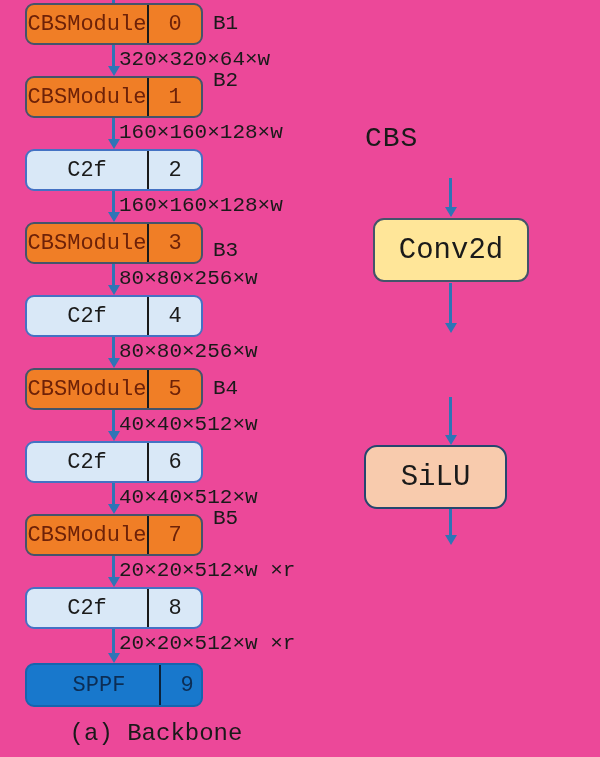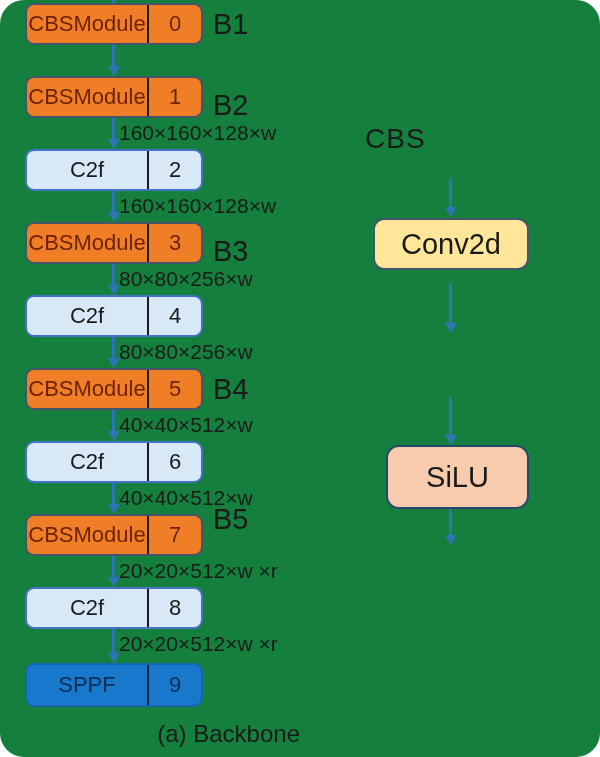--- a/index.html
+++ b/index.html
@@ -1,75 +1,74 @@
 <!DOCTYPE html>
 <html style="--arrow: #2E75B6; --cbs-fill: #F07E26; --cbs-border: #44546A; --cbs-text: #6E2208; --c2f-fill: #D9E8F7; --c2f-border: #4472C4; --c2f-text: #1A1A1A; --sppf-fill: #1878CC; --sppf-border: #1565AE; --sppf-text: #0C2D54; --sppf-divider: #0C2239; --divider: #1A1A1A; --conv-fill: #FFE699; --conv-border: #44546A; --bn-fill: #F2F2F2; --bn-border: #2E75B6; --silu-fill: #F8CBAD; --silu-border: #24476E;"><head>
 <meta charset="utf-8">
 <style>
   html,body{margin:0;padding:0;background:#ffffff;}
   #canvas{
-    position:relative;width:600px;height:757px;background:#15803d;overflow:hidden;
-    font-family:Liberation Sans, sans-serif;
-    border-radius:24px;
+    position:relative;width:600px;height:757px;background:#ec4899;overflow:hidden;
+    font-family:Liberation Mono, monospace;
   }
   
   .node{
     position:absolute;left:25px;width:178px;height:42px;box-sizing:border-box;
     border-radius:9px;display:flex;align-items:stretch;overflow:hidden;
   }
   .node .nlabel{
     flex:0 0 120px;display:flex;align-items:center;justify-content:center;
     font-size:22px;letter-spacing:0px;
   }
   .node .nnum{
     flex:1;display:flex;align-items:center;justify-content:center;
     font-size:22px;border-left:2px solid var(--divider,#1a1a1a);
   }
   .node.cbs{background:var(--cbs-fill,#F07E26);border:2px solid var(--cbs-border,#44546A);}
   .node.cbs .nlabel,.node.cbs .nnum{color:var(--cbs-text,#6E2208);}
   .node.c2f{background:var(--c2f-fill,#D9E8F7);border:2px solid var(--c2f-border,#4472C4);}
   .node.c2f .nlabel,.node.c2f .nnum{color:var(--c2f-text,#1a1a1a);}
   .node.sppf{background:var(--sppf-fill,#1878CC);border:2px solid var(--sppf-border,#1565AE);height:44px;}
-  .node.sppf .nlabel,.node.sppf .nnum{color:var(--sppf-text,#0C2D54);}
+  .node.sppf .nlabel,.node.sppf .nnum{color:var(--sppf-text,#0C2D54);padding-left:12px;}
   .node.sppf .nnum{border-left-color:var(--sppf-divider,#0C2239);}
   
   .stage{
-    position:absolute;left:213px;font-size:29px;color:#1a1a1a;line-height:26px;white-space:nowrap;
+    position:absolute;left:213px;font-size:21px;color:#1a1a1a;line-height:26px;white-space:nowrap;
   }
   
   .arrow{
     position:absolute;width:3px;background:var(--arrow,#2E75B6);
   }
   .arrow::after{
     content:"";position:absolute;top:100%;left:50%;transform:translateX(-50%);
     border:6px solid transparent;border-top:10px solid var(--arrow,#2E75B6);border-bottom:0;
   }
   .stub{position:absolute;width:3px;background:var(--arrow,#2E75B6);}
   
   .elabel{
     position:absolute;left:119px;font-size:21px;line-height:30px;color:#1a1a1a;white-space:nowrap;
   }
   
   .caption{
-    position:absolute;left:0;top:720px;width:300px;text-align:right;
+    position:absolute;left:6px;top:720px;width:300px;text-align:center;
     font-size:24px;color:#1a1a1a;
   }
   
   .cbs-title{
     position:absolute;left:365px;top:123px;font-size:28px;color:#1a1a1a;letter-spacing:1px;
   }
   .rblock{
     position:absolute;box-sizing:border-box;display:flex;align-items:center;justify-content:center;
     font-size:29px;color:#1a1a1a;border-radius:11px;
   }
-  .rblock.conv{left:373px;top:218px;width:156px;height:52px;
+  .rblock.conv{left:373px;top:218px;width:156px;height:64px;
     background:var(--conv-fill,#FFE699);border:2px solid var(--conv-border,#44546A);}
   .rblock.bn{left:341px;top:333px;width:219px;height:64px;border-radius:13px;
     background:var(--bn-fill,#F2F2F2);border:2px solid var(--bn-border,#2E75B6);}
-  .rblock.silu{left:386px;top:445px;width:143px;height:64px;border-radius:13px;
+  .rblock.silu{left:364px;top:445px;width:143px;height:64px;border-radius:13px;
     background:var(--silu-fill,#F8CBAD);border:2px solid var(--silu-border,#24476E);}
 </style>
 </head>
 <body>
 
 <div id="canvas">
 
   <div class="stub" style="left:112px;top:0;height:4px"></div>
 
   <div class="node cbs" style="top:3px">
@@ -107,35 +106,36 @@
   <div class="node c2f" style="top:587px">
     <span class="nlabel">C2f</span>
     <span class="nnum">8</span>
   </div>
   <div class="node sppf" style="top:663px">
     <span class="nlabel">SPPF</span>
     <span class="nnum">9</span>
   </div>
 
   <span class="stage" style="top:11px">B1</span>
-  <span class="stage" style="top:92px">B2</span>
+  <span class="stage" style="top:68px">B2</span>
   <span class="stage" style="top:238px">B3</span>
   <span class="stage" style="top:376px">B4</span>
   <span class="stage" style="top:506px">B5</span>
 
   <div class="arrow" style="left:112px;top:45px;height:21px"></div>
   <div class="arrow" style="left:112px;top:118px;height:21px"></div>
   <div class="arrow" style="left:112px;top:191px;height:21px"></div>
   <div class="arrow" style="left:112px;top:264px;height:21px"></div>
   <div class="arrow" style="left:112px;top:337px;height:21px"></div>
   <div class="arrow" style="left:112px;top:410px;height:21px"></div>
   <div class="arrow" style="left:112px;top:483px;height:21px"></div>
   <div class="arrow" style="left:112px;top:556px;height:21px"></div>
   <div class="arrow" style="left:112px;top:629px;height:24px"></div>
 
+  <span class="elabel" style="top:45px">320×320×64×w</span>
   <span class="elabel" style="top:118px">160×160×128×w</span>
   <span class="elabel" style="top:191px">160×160×128×w</span>
   <span class="elabel" style="top:264px">80×80×256×w</span>
   <span class="elabel" style="top:337px">80×80×256×w</span>
   <span class="elabel" style="top:410px">40×40×512×w</span>
   <span class="elabel" style="top:483px">40×40×512×w</span>
   <span class="elabel" style="top:556px">20×20×512×w ×r</span>
   <span class="elabel" style="top:629px">20×20×512×w ×r</span>
 
   <div class="caption">(a) Backbone</div>

